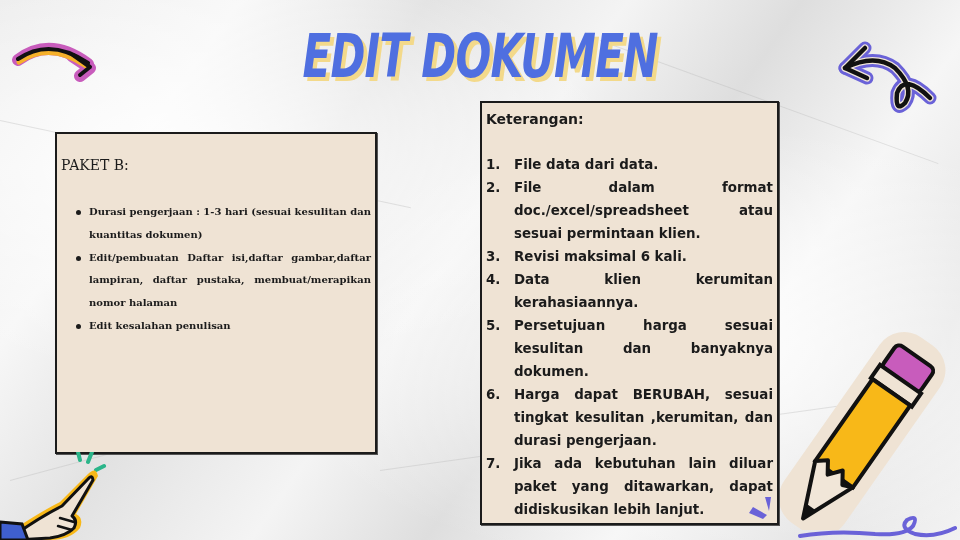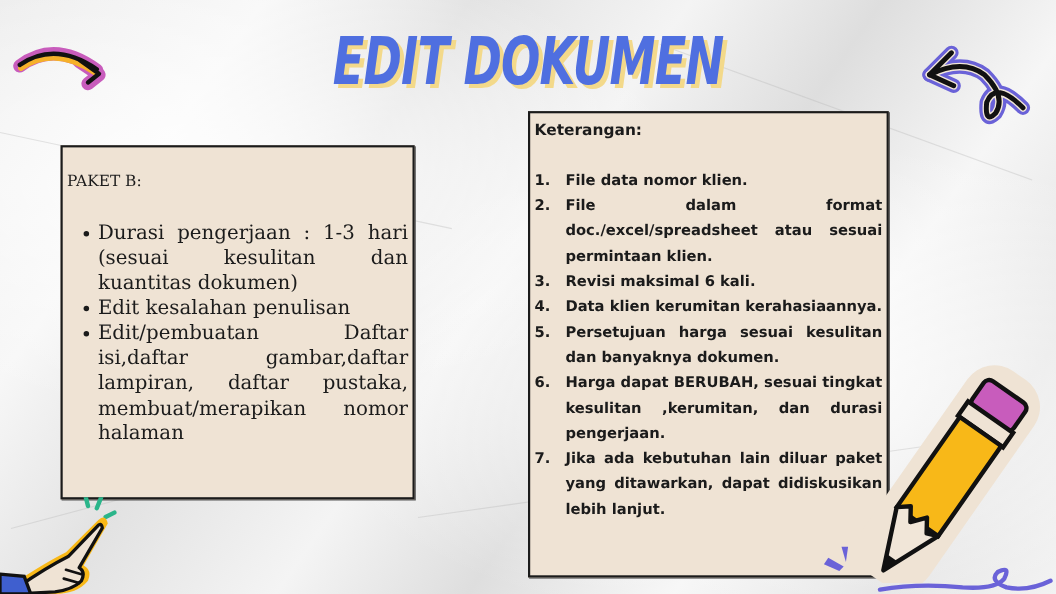--- a/index.html
+++ b/index.html
@@ -22,31 +22,31 @@
     text-shadow: 5px 4px 0 #f3d98a;
     transform: scaleX(0.78);
     line-height: 76px;
   }
 
   .box {
     position: absolute; background: #efe3d4; border: 2px solid #1b1b1b;
     box-shadow: 1px 1px 0 #555;
   }
   .box-left { left: 55px; top: 132px; width: 322px; height: 322px; padding: 22px 4px 0 4px; }
-  .box-right { left: 480px; top: 101px; width: 328px; height: 424px; padding: 4px 4px 0 4px; }
+  .box-right { left: 480px; top: 101px; width: 299px; height: 424px; padding: 4px 4px 0 4px; }
 
   .paket-title {
     font-family: "DejaVu Serif", serif; font-size: 14px; color: #1b1b1b;
     margin-bottom: 27px; line-height: 18px;
   }
   .paket-list { list-style: none; padding-left: 0; }
   .paket-list li {
     position: relative; padding-left: 28px;
-    font-family: "DejaVu Serif", serif; font-size: 18px; line-height: 22.8px;
-    color: #1b1b1b; text-align: justify; text-align-last: left;
+    font-family: "DejaVu Serif", serif; font-size: 10px; line-height: 22.8px;
+    color: #1b1b1b; text-align: justify; text-align-last: left; font-weight: bold;
   }
   .paket-list li .bullet {
     position: absolute; left: 15px; top: 9px; width: 5px; height: 5px; border-radius: 50%; background: #1b1b1b;
   }
 
   .ket-title { font-weight: bold; font-size: 14px; color: #1b1b1b; line-height: 24px; margin-bottom: 22px; }
   .ket-list { list-style: none; }
   .ket-list li {
     position: relative; padding-left: 28px;
     font-weight: bold; font-size: 13.4px; line-height: 23px; color: #1b1b1b;
@@ -86,29 +86,29 @@
   <g stroke="#111" stroke-width="4.5" fill="none" stroke-linecap="round" stroke-linejoin="round">
     <path d="M10 30 Q40 15 60 30 Q80 50 70 65 Q60 75 62 55 Q70 35 95 60"></path>
     <path d="M30 10 L10 30 L32 40"></path>
   </g>
 </svg>
 
 <div class="box box-left">
   <div class="paket-title">PAKET B:</div>
   <ul class="paket-list">
     <li><span class="bullet"></span><span>Durasi pengerjaan : 1-3 hari (sesuai kesulitan dan kuantitas dokumen)</span></li>
+    <li><span class="bullet"></span><span>Edit/pembuatan Daftar isi,daftar gambar,daftar lampiran, daftar pustaka, membuat/merapikan nomor halaman</span></li>
     <li><span class="bullet"></span><span>Edit kesalahan penulisan</span></li>
-    <li><span class="bullet"></span><span>Edit/pembuatan Daftar isi,daftar gambar,daftar lampiran, daftar pustaka, membuat/merapikan nomor halaman</span></li>
   </ul>
 </div>
 
 <div class="box box-right">
   <div class="ket-title">Keterangan:</div>
   <ol class="ket-list">
-    <li><span class="num">1.</span><span>File data nomor klien.</span></li>
+    <li><span class="num">1.</span><span>File data dari data.</span></li>
     <li><span class="num">2.</span><span>File dalam format doc./excel/spreadsheet atau sesuai permintaan klien.</span></li>
     <li><span class="num">3.</span><span>Revisi maksimal 6 kali.</span></li>
     <li><span class="num">4.</span><span>Data klien kerumitan kerahasiaannya.</span></li>
     <li><span class="num">5.</span><span>Persetujuan harga sesuai kesulitan dan banyaknya dokumen.</span></li>
     <li><span class="num">6.</span><span>Harga dapat BERUBAH, sesuai tingkat kesulitan ,kerumitan, dan durasi pengerjaan.</span></li>
     <li><span class="num">7.</span><span>Jika ada kebutuhan lain diluar paket yang ditawarkan, dapat didiskusikan lebih lanjut.</span></li>
   </ol>
 </div>
 
 <svg class="deco" style="left:745px;top:495px;" width="30" height="28" viewBox="0 0 30 28">

